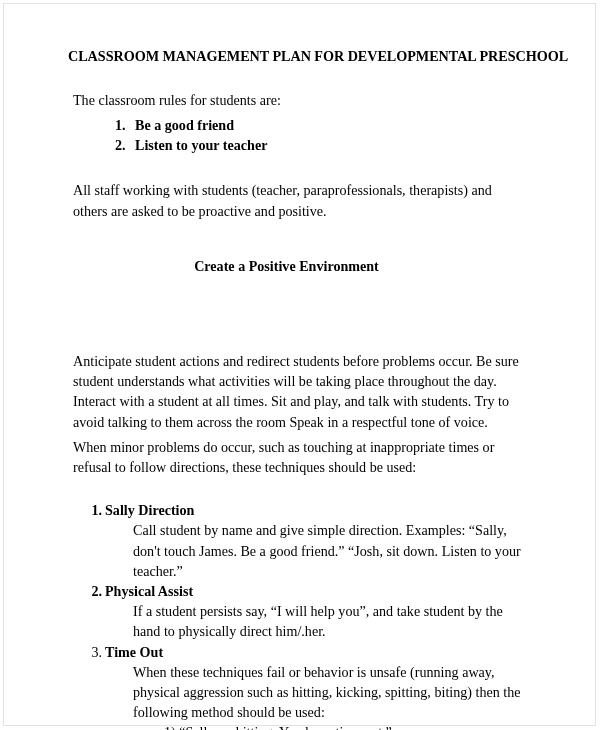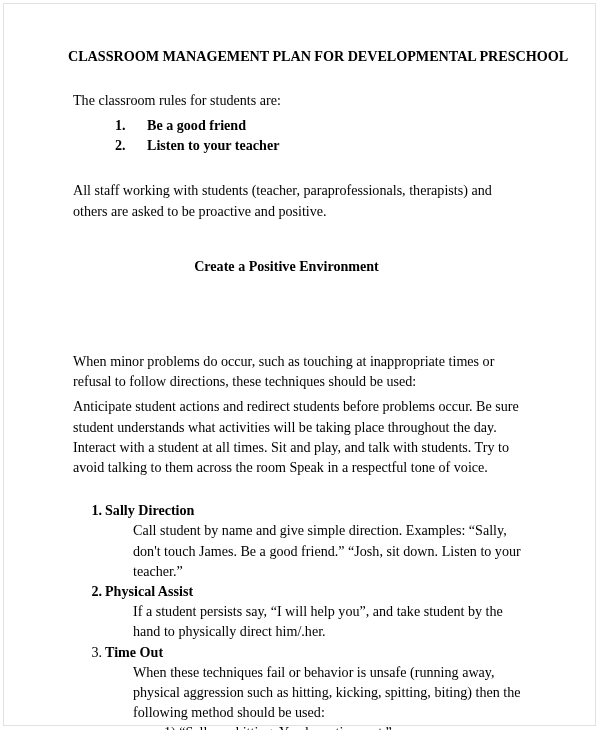--- a/index.html
+++ b/index.html
@@ -80,21 +80,21 @@
   }
   .rules-list li .num {
     position: absolute;
     left: 47px;
     top: 0;
     width: 18px;
     font-weight: bold;
   }
   .rules-list li .txt {
     display: inline-block;
-    margin-left: 32px;
+    margin-left: 20px;
     font-weight: bold;
     font-family: Liberation Serif, serif;
   }
 
   
   .tech-list {
     list-style: none;
     margin: 0;
     padding: 0;
     font-size: 14.1px;
@@ -162,23 +162,23 @@
   <h2 class="section-heading">Create a Positive Environment</h2>
 
   <div class="sp-20"></div>
 
 
   <div class="sp-22"></div>
 
 
   <div class="sp-20"></div>
 
+  <p class="para">Anticipate student actions and redirect students before problems occur.  Be sure student understands what activities will be taking place throughout the day.  Interact with a student at all times.  Sit and play, and talk with students.  Try to avoid talking to them across the room Speak in a respectful tone of voice.</p>
+
   <p class="para">When minor problems do occur, such as touching at inappropriate times or refusal to follow directions, these techniques should be used:</p>
-
-  <p class="para">Anticipate student actions and redirect students before problems occur.  Be sure student understands what activities will be taking place throughout the day.  Interact with a student at all times.  Sit and play, and talk with students.  Try to avoid talking to them across the room Speak in a respectful tone of voice.</p>
 
   <div class="sp-18"></div>
 
   <ol class="tech-list">
     <li class="tech-item">
       <span class="tech-num">1.</span>
       <span class="tech-label">Sally Direction</span>
       <div class="tech-body">Call student by name and give simple direction. Examples: “Sally, don't touch James.  Be a good friend.”  “Josh, sit down.  Listen to your teacher.”</div>
     </li>
     <li class="tech-item">

